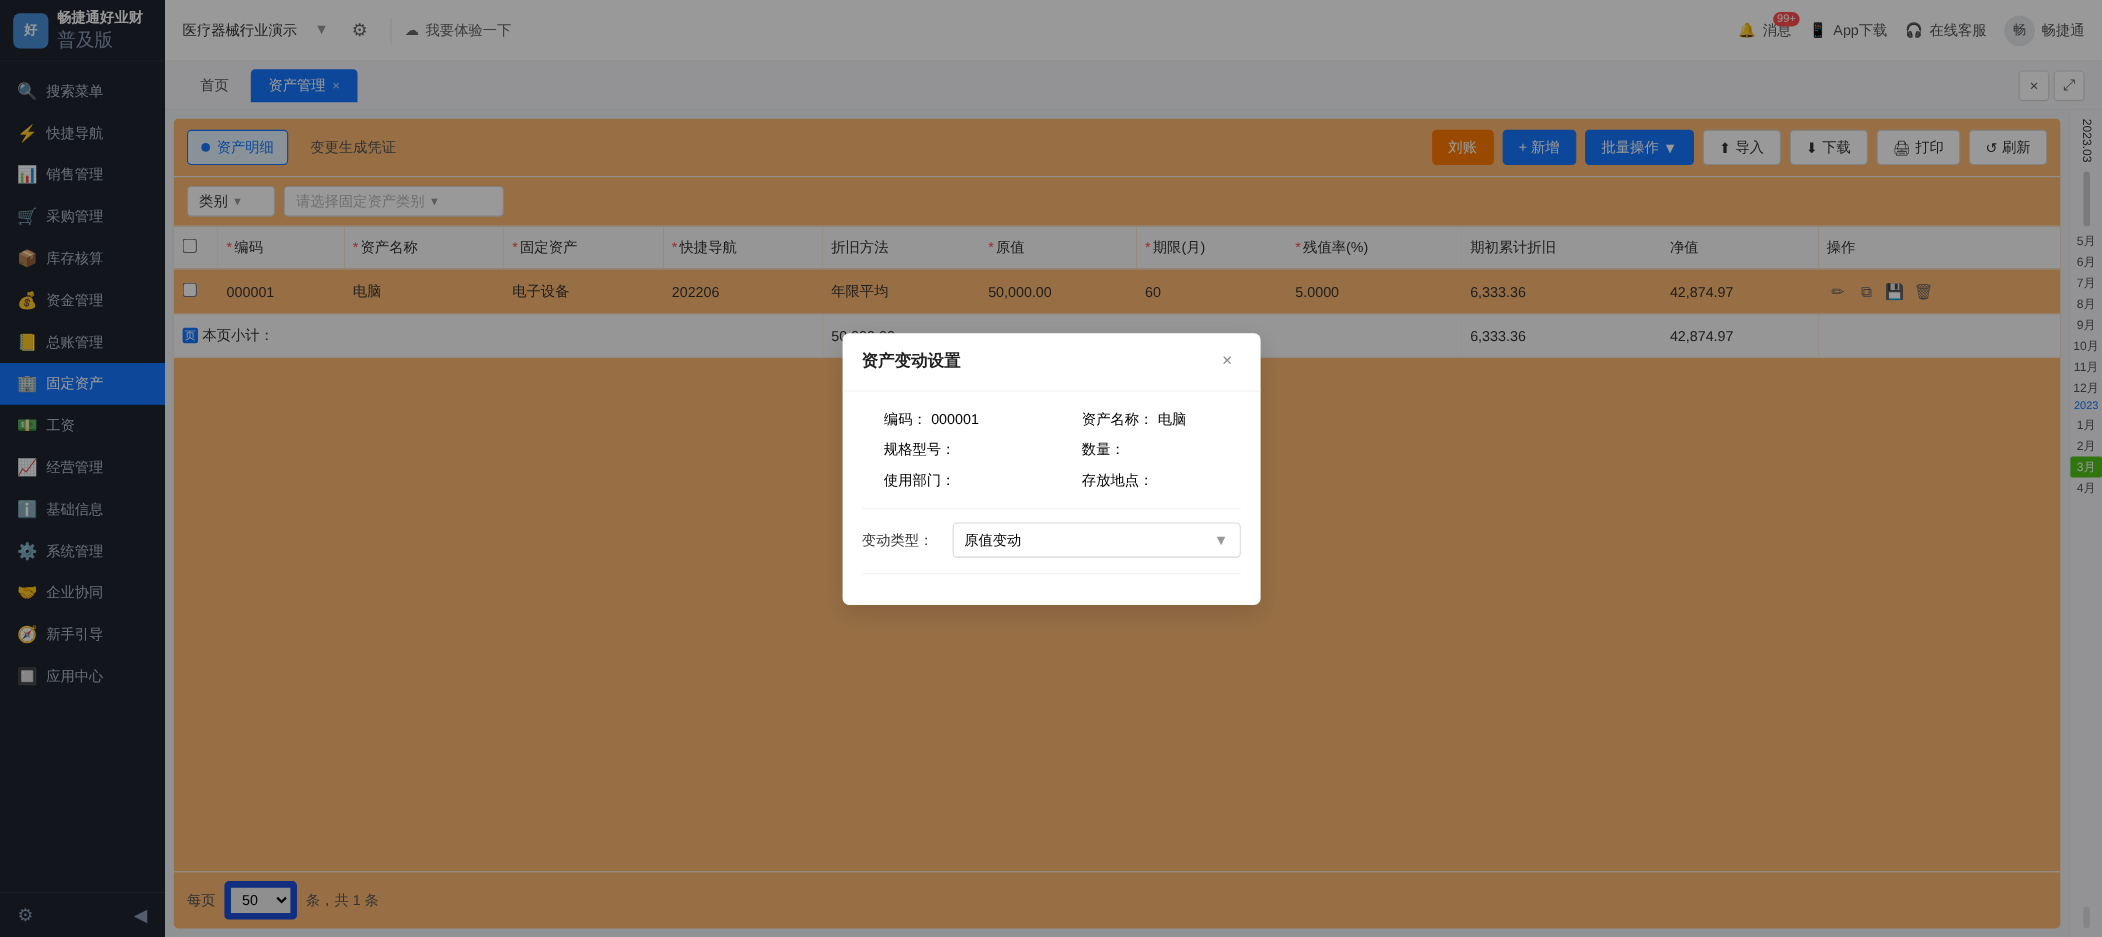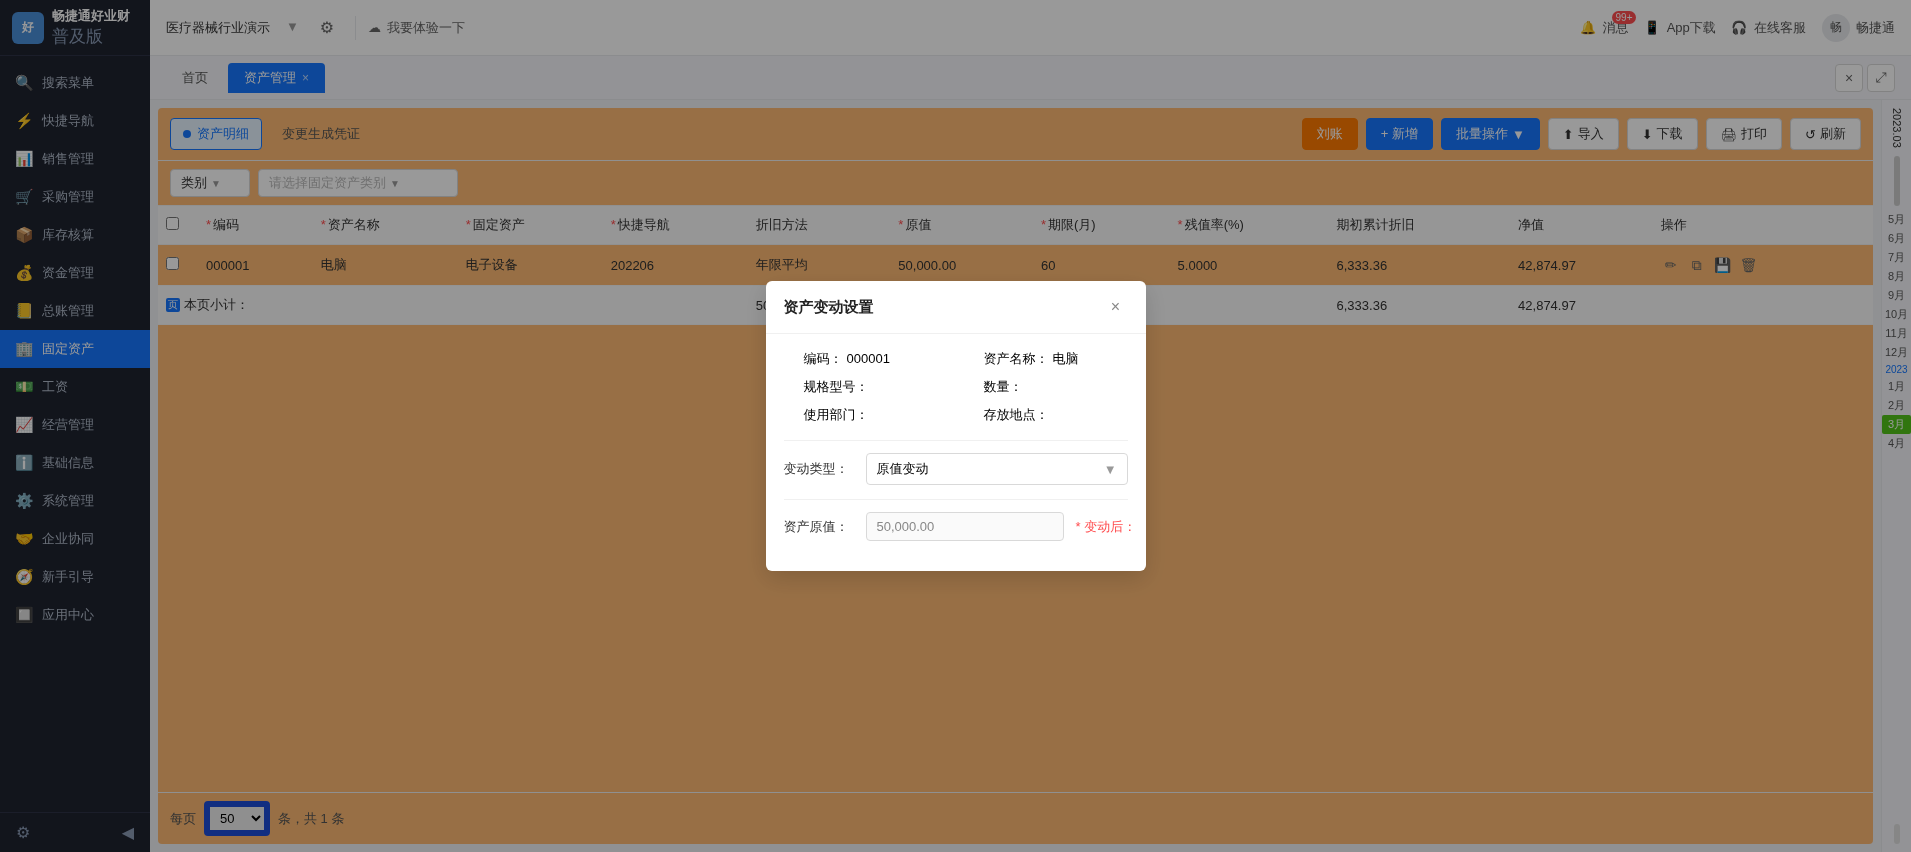--- a/index.html
+++ b/index.html
@@ -436,21 +436,15 @@
       <div class="modal-form-row">
         <span class="modal-form-label">变动类型：</span>
         <div class="modal-select">
           <span>原值变动</span>
           <span style="color:#999;">▼</span>
         </div>
       </div>
 
       <div class="modal-divider"></div>
 
-      <div class="modal-form-row">
-        <span class="modal-form-label">资产原值：</span>
-        <input class="modal-input modal-input-readonly" type="text" readonly="" value="50,000.00" style="">
-        <span class="modal-form-label" style="color:#ff4d4f;white-space:nowrap;min-width:60px;">* 变动后：</span>
-
-      </div>
     </div>
   </div>
 </div>
 
 </body></html>

